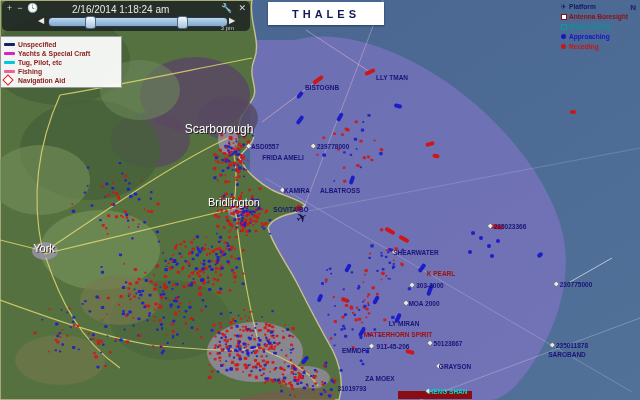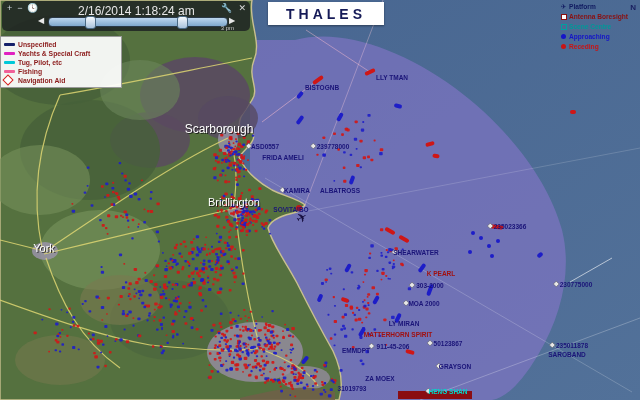--- a/index.html
+++ b/index.html
@@ -4,28 +4,28 @@
 <style>
   html,body{margin:0;padding:0;width:640px;height:400px;overflow:hidden;
     font-family:"Liberation Sans",sans-serif;background:#47658f;}
   #stage{position:relative;width:640px;height:400px;}
   #mapsvg{position:absolute;left:0;top:0;}
 
   
   .logo-box{position:absolute;left:268px;top:2px;width:116px;height:23px;
     background:#fff;display:flex;align-items:center;justify-content:center;
     box-shadow:0 1px 2px rgba(0,0,0,.4);}
-  .logo-text{color:#151a57;font-weight:bold;font-size:14px;letter-spacing:4px;}
+  .logo-text{color:#151a57;font-weight:bold;font-size:11px;letter-spacing:4px;}
 
   
   .time-panel{position:absolute;left:2px;top:1px;width:248px;height:30px;
     background:rgba(25,28,32,.78);border-radius:5px;color:#ddd;}
   .tp-icons{position:absolute;left:5px;top:2px;font-size:9px;color:#cfd6dd;display:flex;gap:5px;}
   .tp-icon{cursor:pointer;}
-  .tp-date{position:absolute;left:76px;top:3px;font-size:12px;color:#e8e8e8;}
+  .tp-date{position:absolute;left:70px;top:3px;font-size:10px;color:#e8e8e8;}
   .tp-tools{position:absolute;right:4px;top:2px;font-size:9px;display:flex;gap:6px;color:#d8d8d8;}
   .tp-slider{position:absolute;left:46px;top:16px;width:178px;height:8px;
     background:linear-gradient(#bcd6ee,#7fa8cc);border-radius:4px;border:1px solid #2a3947;}
   .tp-handle{position:absolute;top:-2px;width:9px;height:11px;background:linear-gradient(#f4f8fc,#aac4dc);
     border:1px solid #4a6a84;border-radius:3px;}
   .tp-arrow{position:absolute;top:15px;font-size:8px;color:#e8e8e8;cursor:pointer;}
   .tp-endlabel{position:absolute;right:16px;top:24px;font-size:6px;color:#c8c8c8;}
 
   
   .legend-left{position:absolute;left:0px;top:36px;width:114px;

